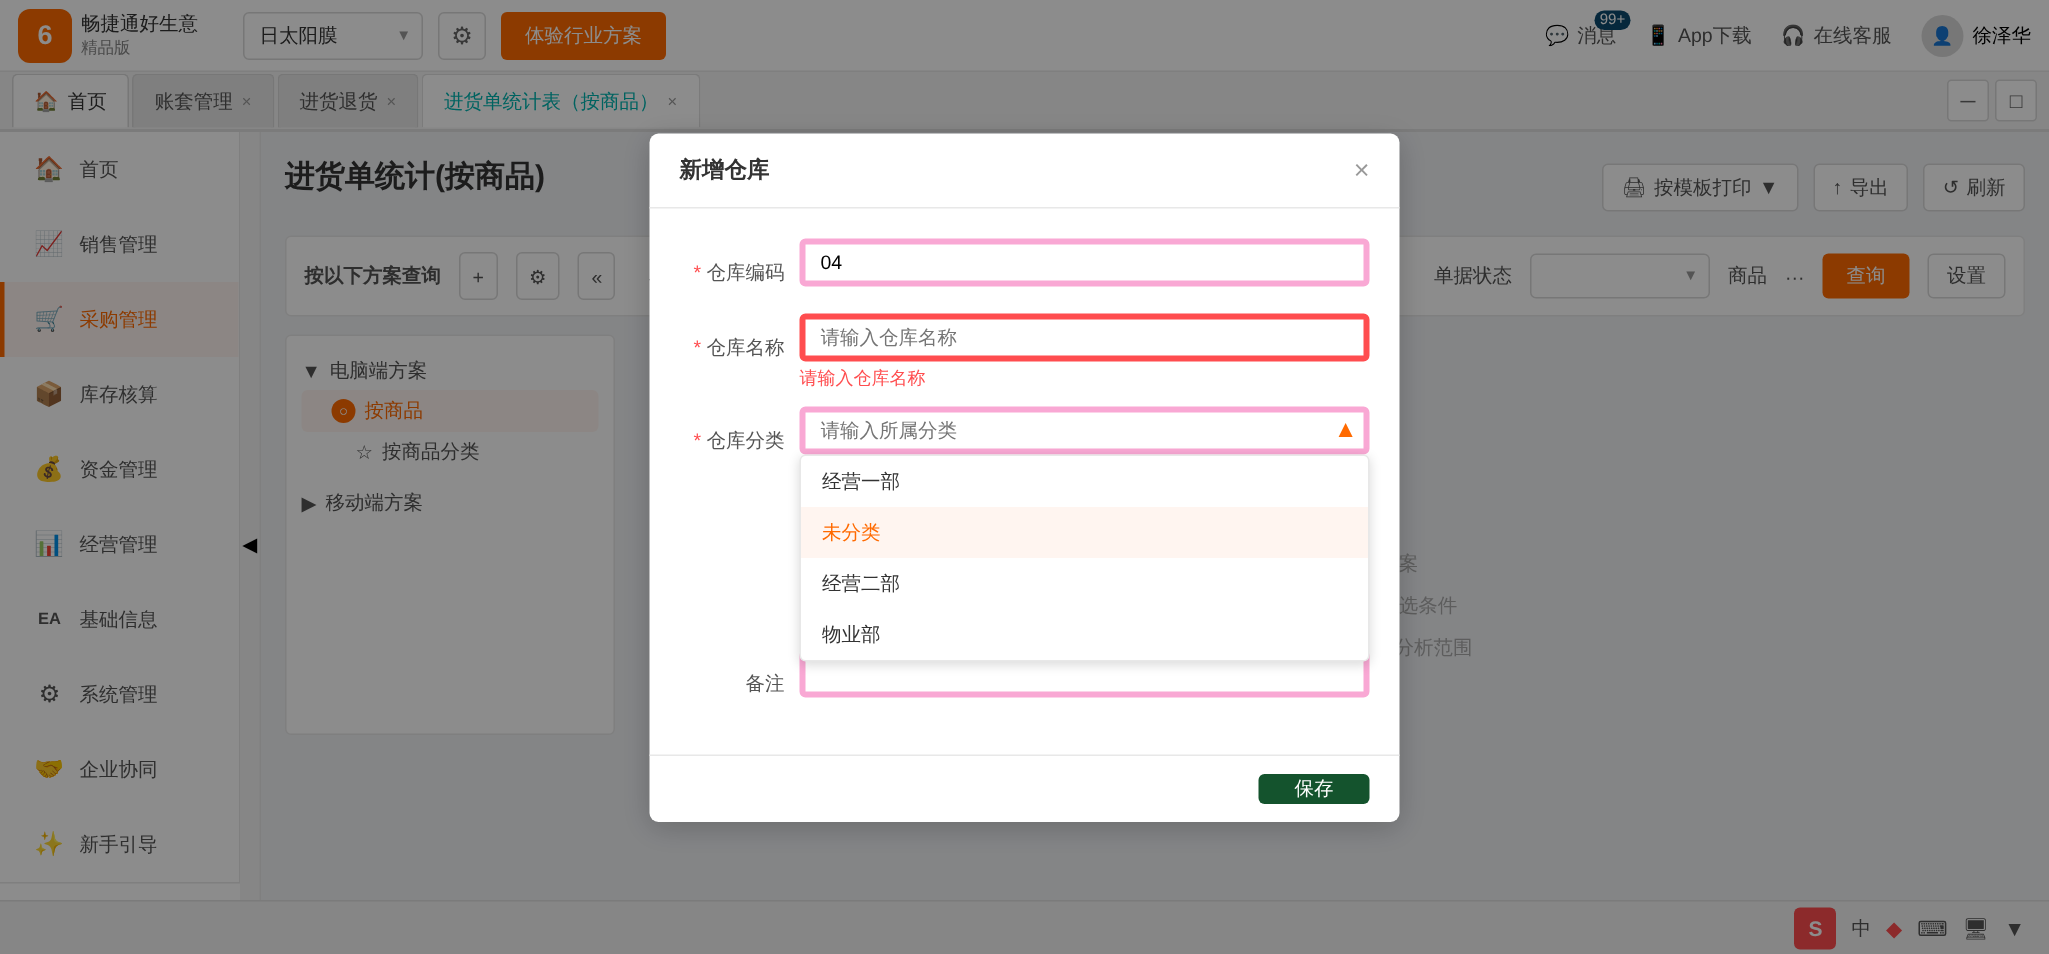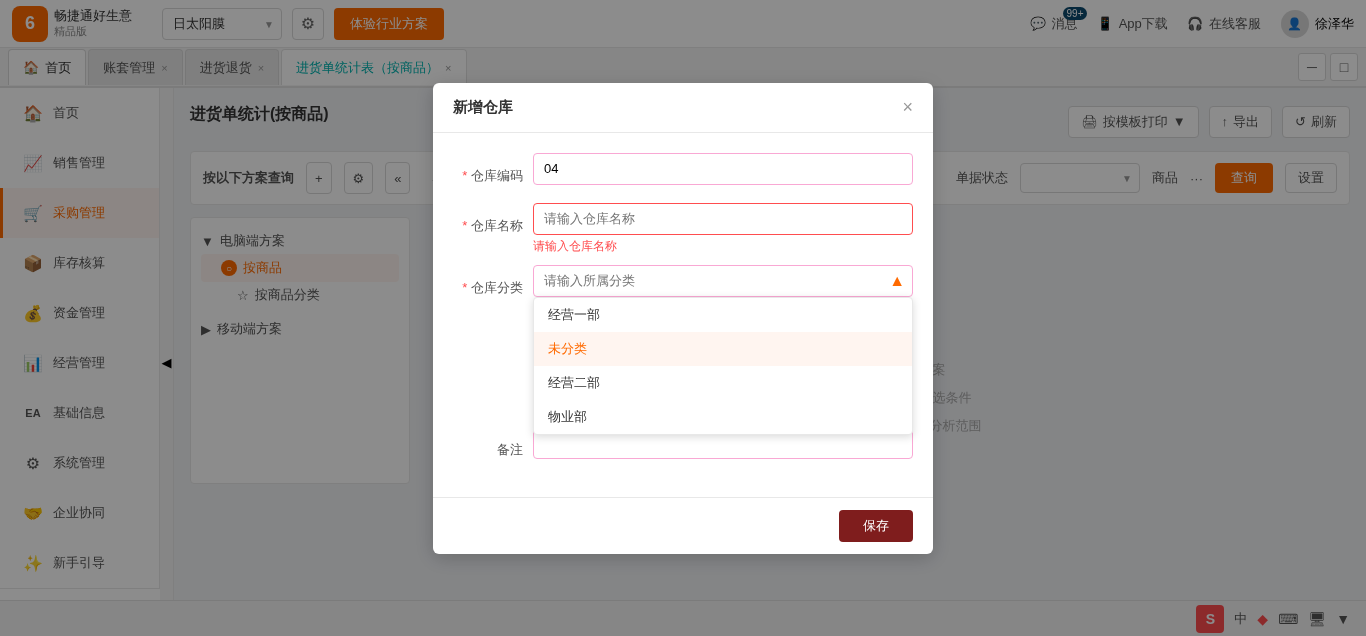--- a/index.html
+++ b/index.html
@@ -231,21 +231,21 @@
     }
 
     
     .content {
       flex: 1;
       padding: 16px;
       overflow-y: auto;
       position: relative;
     }
     .page-title {
-      font-size: 16px;
+      font-size: 20px;
       font-weight: bold;
       color: #333;
       margin-bottom: 14px;
     }
     .btn-primary {
       height: 32px;
       background: #ff6a00;
       color: #fff;
       border: none;
       border-radius: 4px;
@@ -389,21 +389,21 @@
       padding-top: 6px;
       flex-shrink: 0;
     }
     .required::before {
       content: "* ";
       color: #ff4d4f;
     }
     .form-input {
       flex: 1;
       height: 32px;
-      border: 1px solid #f9a8d4;
+      border: 4px solid #f9a8d4;
       border-radius: 4px;
       padding: 0 10px;
       font-size: 13px;
       outline: none;
     }
     .form-input.error { border-color: #ff4d4f; }
     .form-input-with-btn {
       flex: 1;
       position: relative;
       display: flex;
@@ -442,22 +442,22 @@
     }
     .dropdown-item.selected { background: #fff5f0; color: #ff6a00; }
     .modal-footer {
       display: flex;
       justify-content: flex-end;
       padding: 12px 20px;
       border-top: 1px solid #e8e8e8;
       gap: 10px;
     }
     .btn-save {
-      height: 32px;
-      background: #7f1d1d;
+      height: 20px;
+      background: #14532d;
       color: #fff;
       border: none;
       border-radius: 4px;
       padding: 0 24px;
       font-size: 13px;
       cursor: pointer;
     }
 
     
     .bottom-bar {

